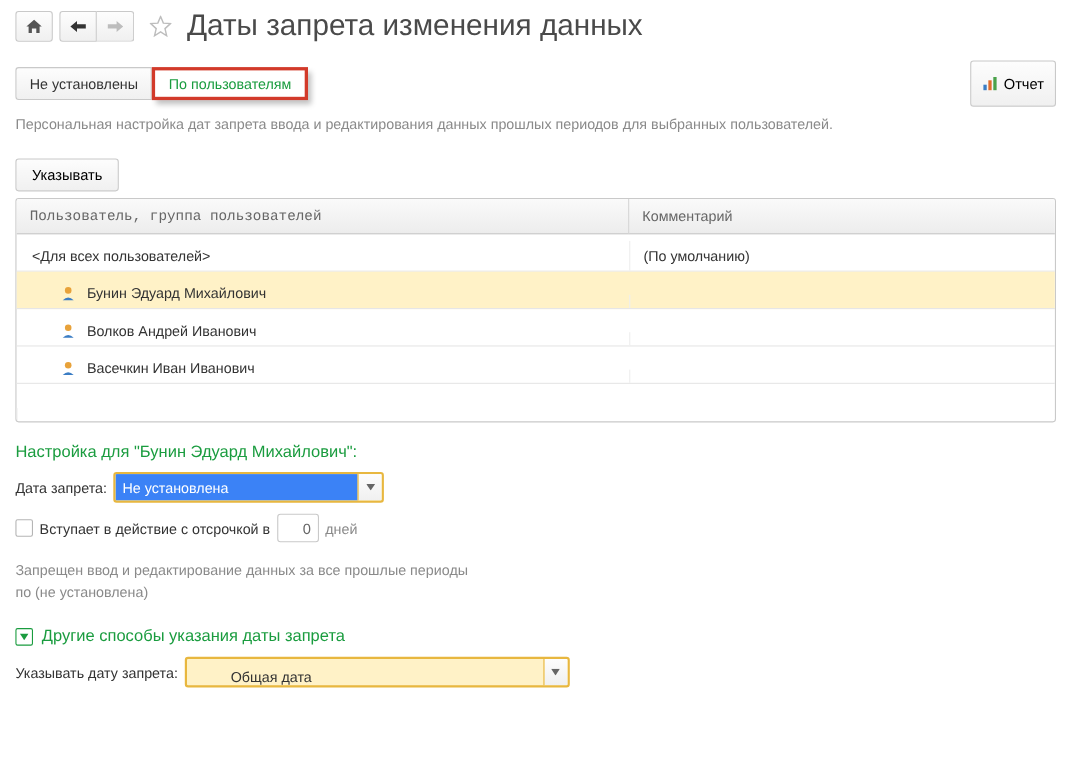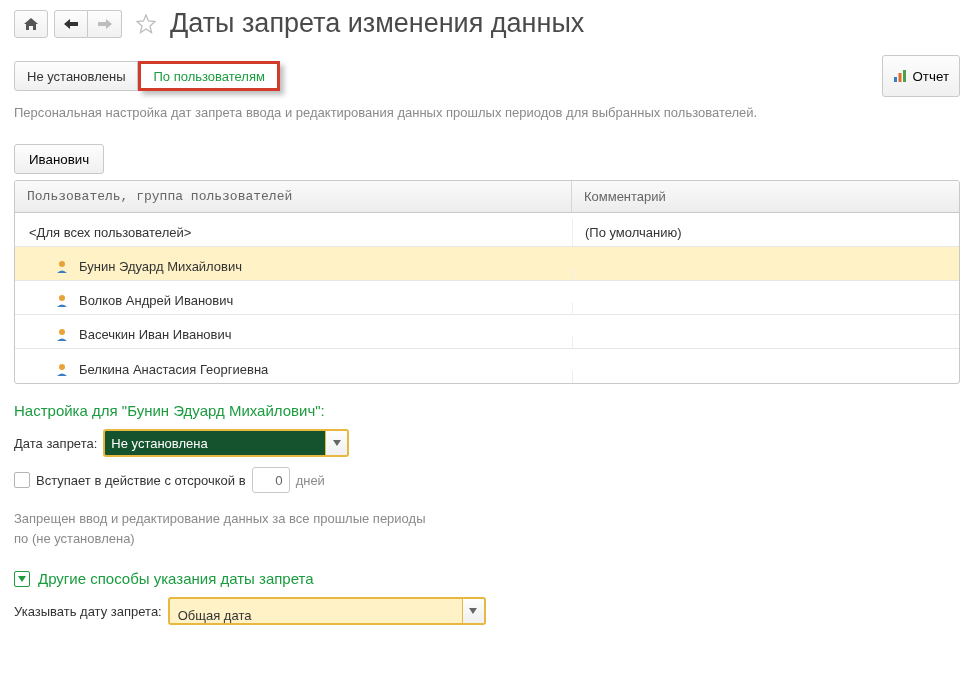--- a/index.html
+++ b/index.html
@@ -149,21 +149,21 @@
   .form-label { color:#333; }
   .combo {
     display:flex;
     height:28px;
     border:2px solid #e8b73f;
     border-radius:3px;
     overflow:hidden;
     background:#fff2c7;
   }
   .combo .sel {
-    background:#14532d;
+    background:#3b82f6;
     color:#fff;
     padding:0 6px;
     display:flex;
     align-items:center;
     width:220px;
   }
   .combo-dd {
     width:22px;
     border-left:1px solid #e8b73f;
     background: linear-gradient(#fdfdfd,#f0f0f0);
@@ -176,20 +176,21 @@
     border:2px solid #e8b73f;
     border-radius:3px;
     overflow:hidden;
     background:#fff2c7;
   }
   .combo-plain .val {
     padding:16px 8px;
     display:flex;
     align-items:center;
     width:292px;
+    margin-left:32px;
   }
   .checkbox {
     width:16px;height:16px;
     border:1px solid #b5b5b5;
     border-radius:2px;
     background:#fff;
     cursor:pointer;
   }
   .num-input {
     width:38px;
@@ -265,21 +266,21 @@
         <rect x="1" y="8" width="3" height="5" fill="#3b7dc4"></rect>
         <rect x="5.5" y="4" width="3" height="9" fill="#e06c2b"></rect>
         <rect x="10" y="1" width="3" height="12" fill="#4aa24a"></rect>
       </svg>
     <span>Отчет</span>
   </button>
 </div>
 
 <div class="desc-text">Персональная настройка дат запрета ввода и редактирования данных прошлых периодов для выбранных пользователей.</div>
 
-<button class="pick-btn">Иванович</button>
+<button class="pick-btn">Указывать</button>
 
 <div class="table">
   <div class="thead">
     <div class="th col-user">Пользователь, группа пользователей</div>
     <div class="th col-comment">Комментарий</div>
   </div>
 
   <div class="trow">
     <div class="td td-user">
       <span>&lt;Для всех пользователей&gt;</span>
@@ -314,27 +315,20 @@
       <svg class="user-icon" width="14" height="14" viewBox="0 0 14 14">
           <circle cx="7" cy="4" r="3" fill="#e8a23a"></circle>
           <path d="M2 13 Q7 8 12 13 Z" fill="#3b7dc4"></path>
         </svg>
       <span>Васечкин Иван Иванович</span>
     </div>
     <div class="td td-comment"></div>
   </div>
 
   <div class="trow">
-    <div class="td td-user indent">
-      <svg class="user-icon" width="14" height="14" viewBox="0 0 14 14">
-          <circle cx="7" cy="4" r="3" fill="#e8a23a"></circle>
-          <path d="M2 13 Q7 8 12 13 Z" fill="#3b7dc4"></path>
-        </svg>
-      <span>Белкина Анастасия Георгиевна</span>
-    </div>
     <div class="td td-comment"></div>
   </div>
 </div>
 
 <div class="section-header">Настройка для "Бунин Эдуард Михайлович":</div>
 
 <div class="form-row">
   <span class="form-label">Дата запрета:</span>
   <div class="combo">
     <span class="sel">Не установлена</span>

